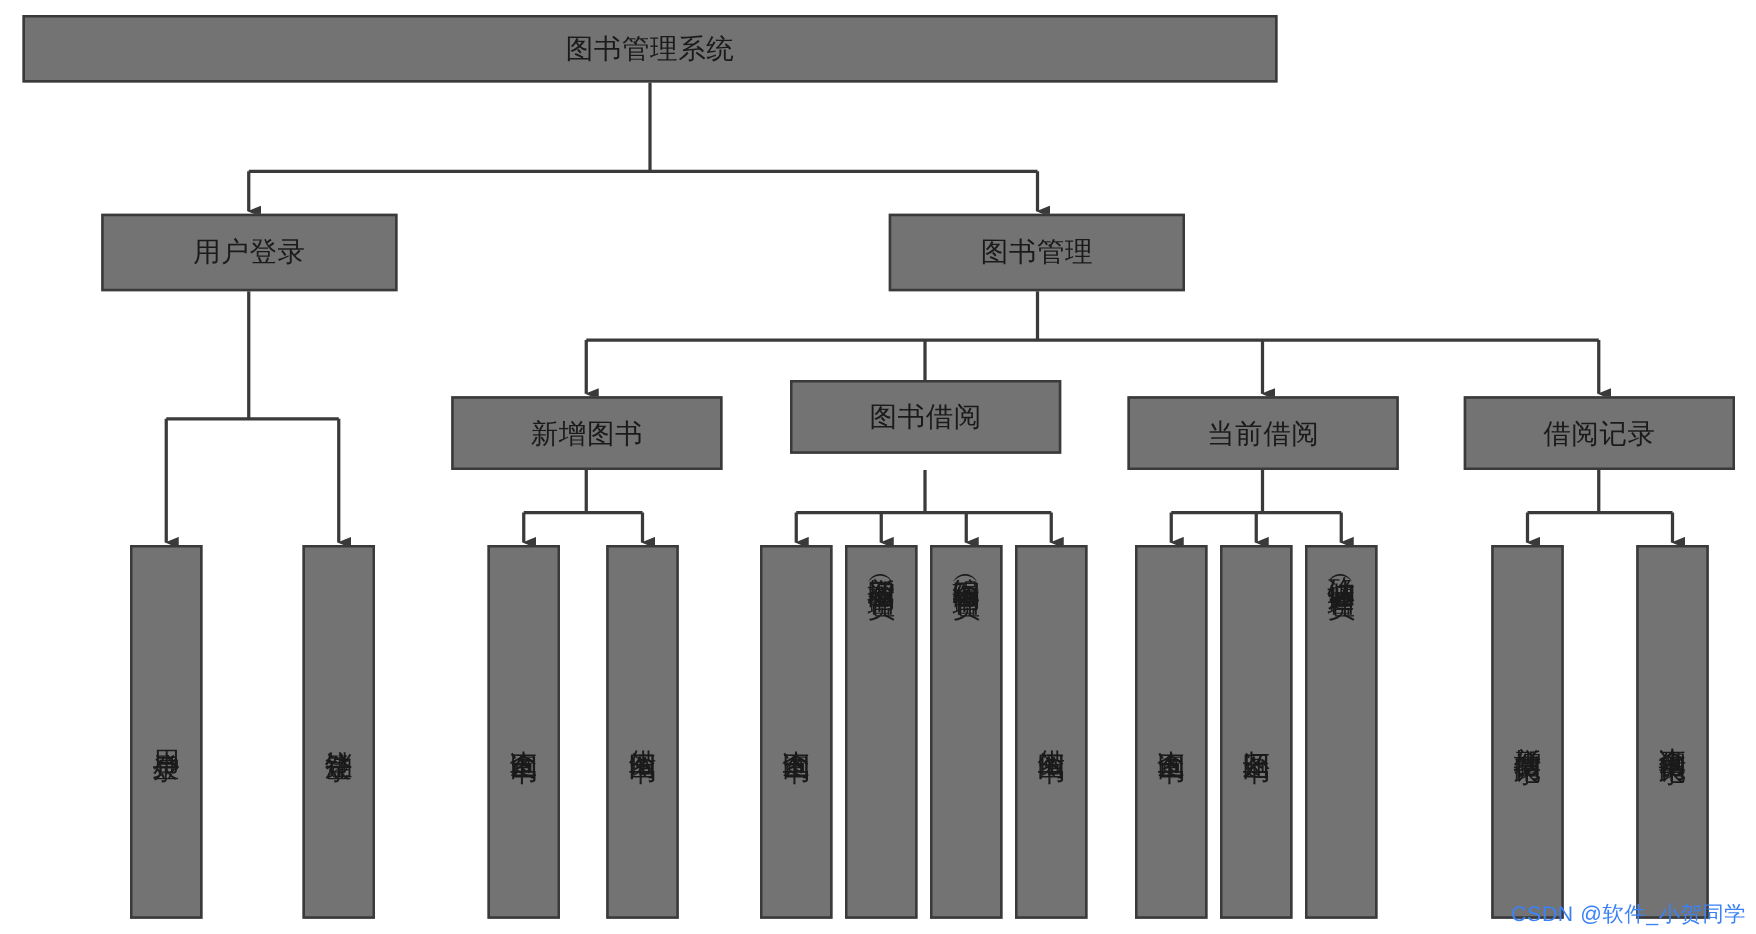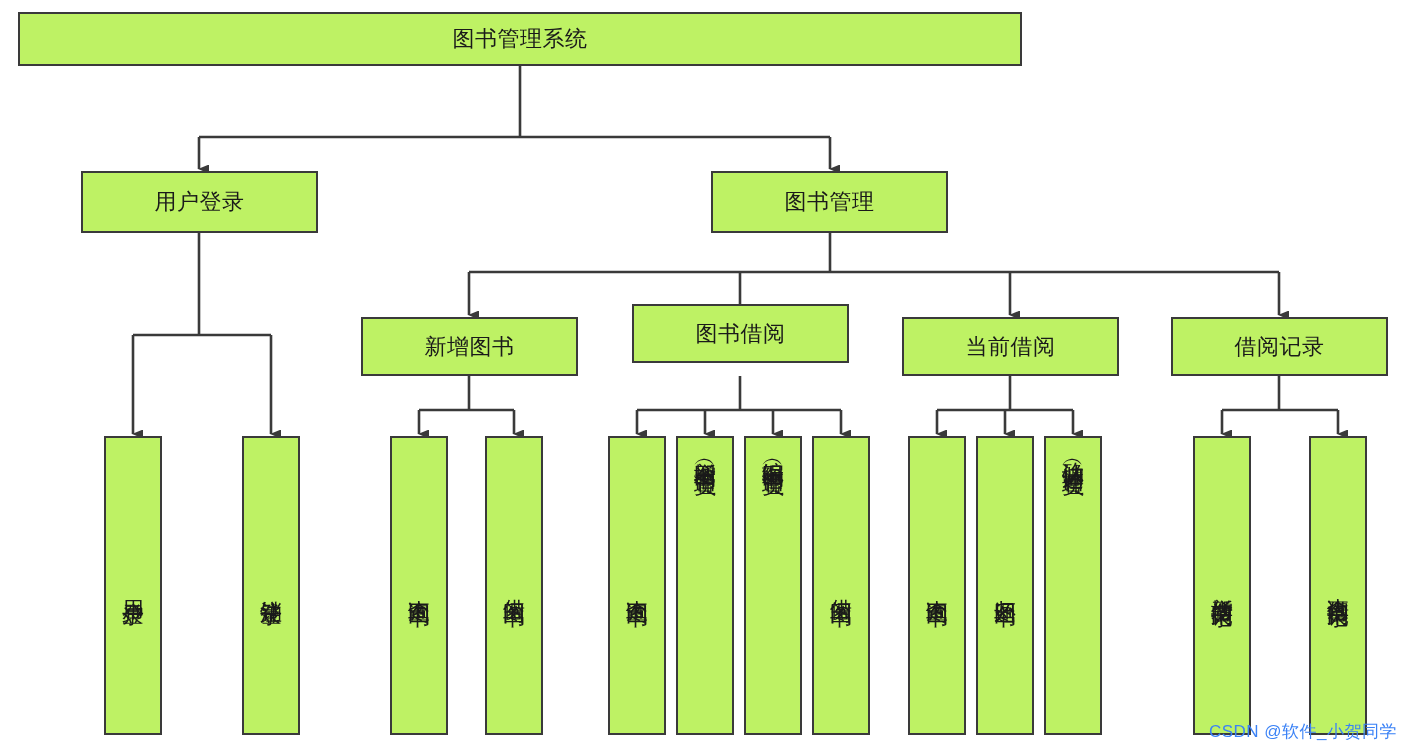--- a/index.html
+++ b/index.html
@@ -23,21 +23,21 @@
     position: absolute;
     left: 0;
     top: 0;
     width: 1405px;
     height: 747px;
     pointer-events: none;
   }
   .node {
     position: absolute;
     box-sizing: border-box;
-    background: #bef264;
+    background: #737373;
     border: 2px solid #3a3a3a;
     display: flex;
     align-items: center;
     justify-content: center;
     color: #1a1a1a;
   }
   .node .label {
     display: block;
     text-align: center;
     line-height: 1.05;

